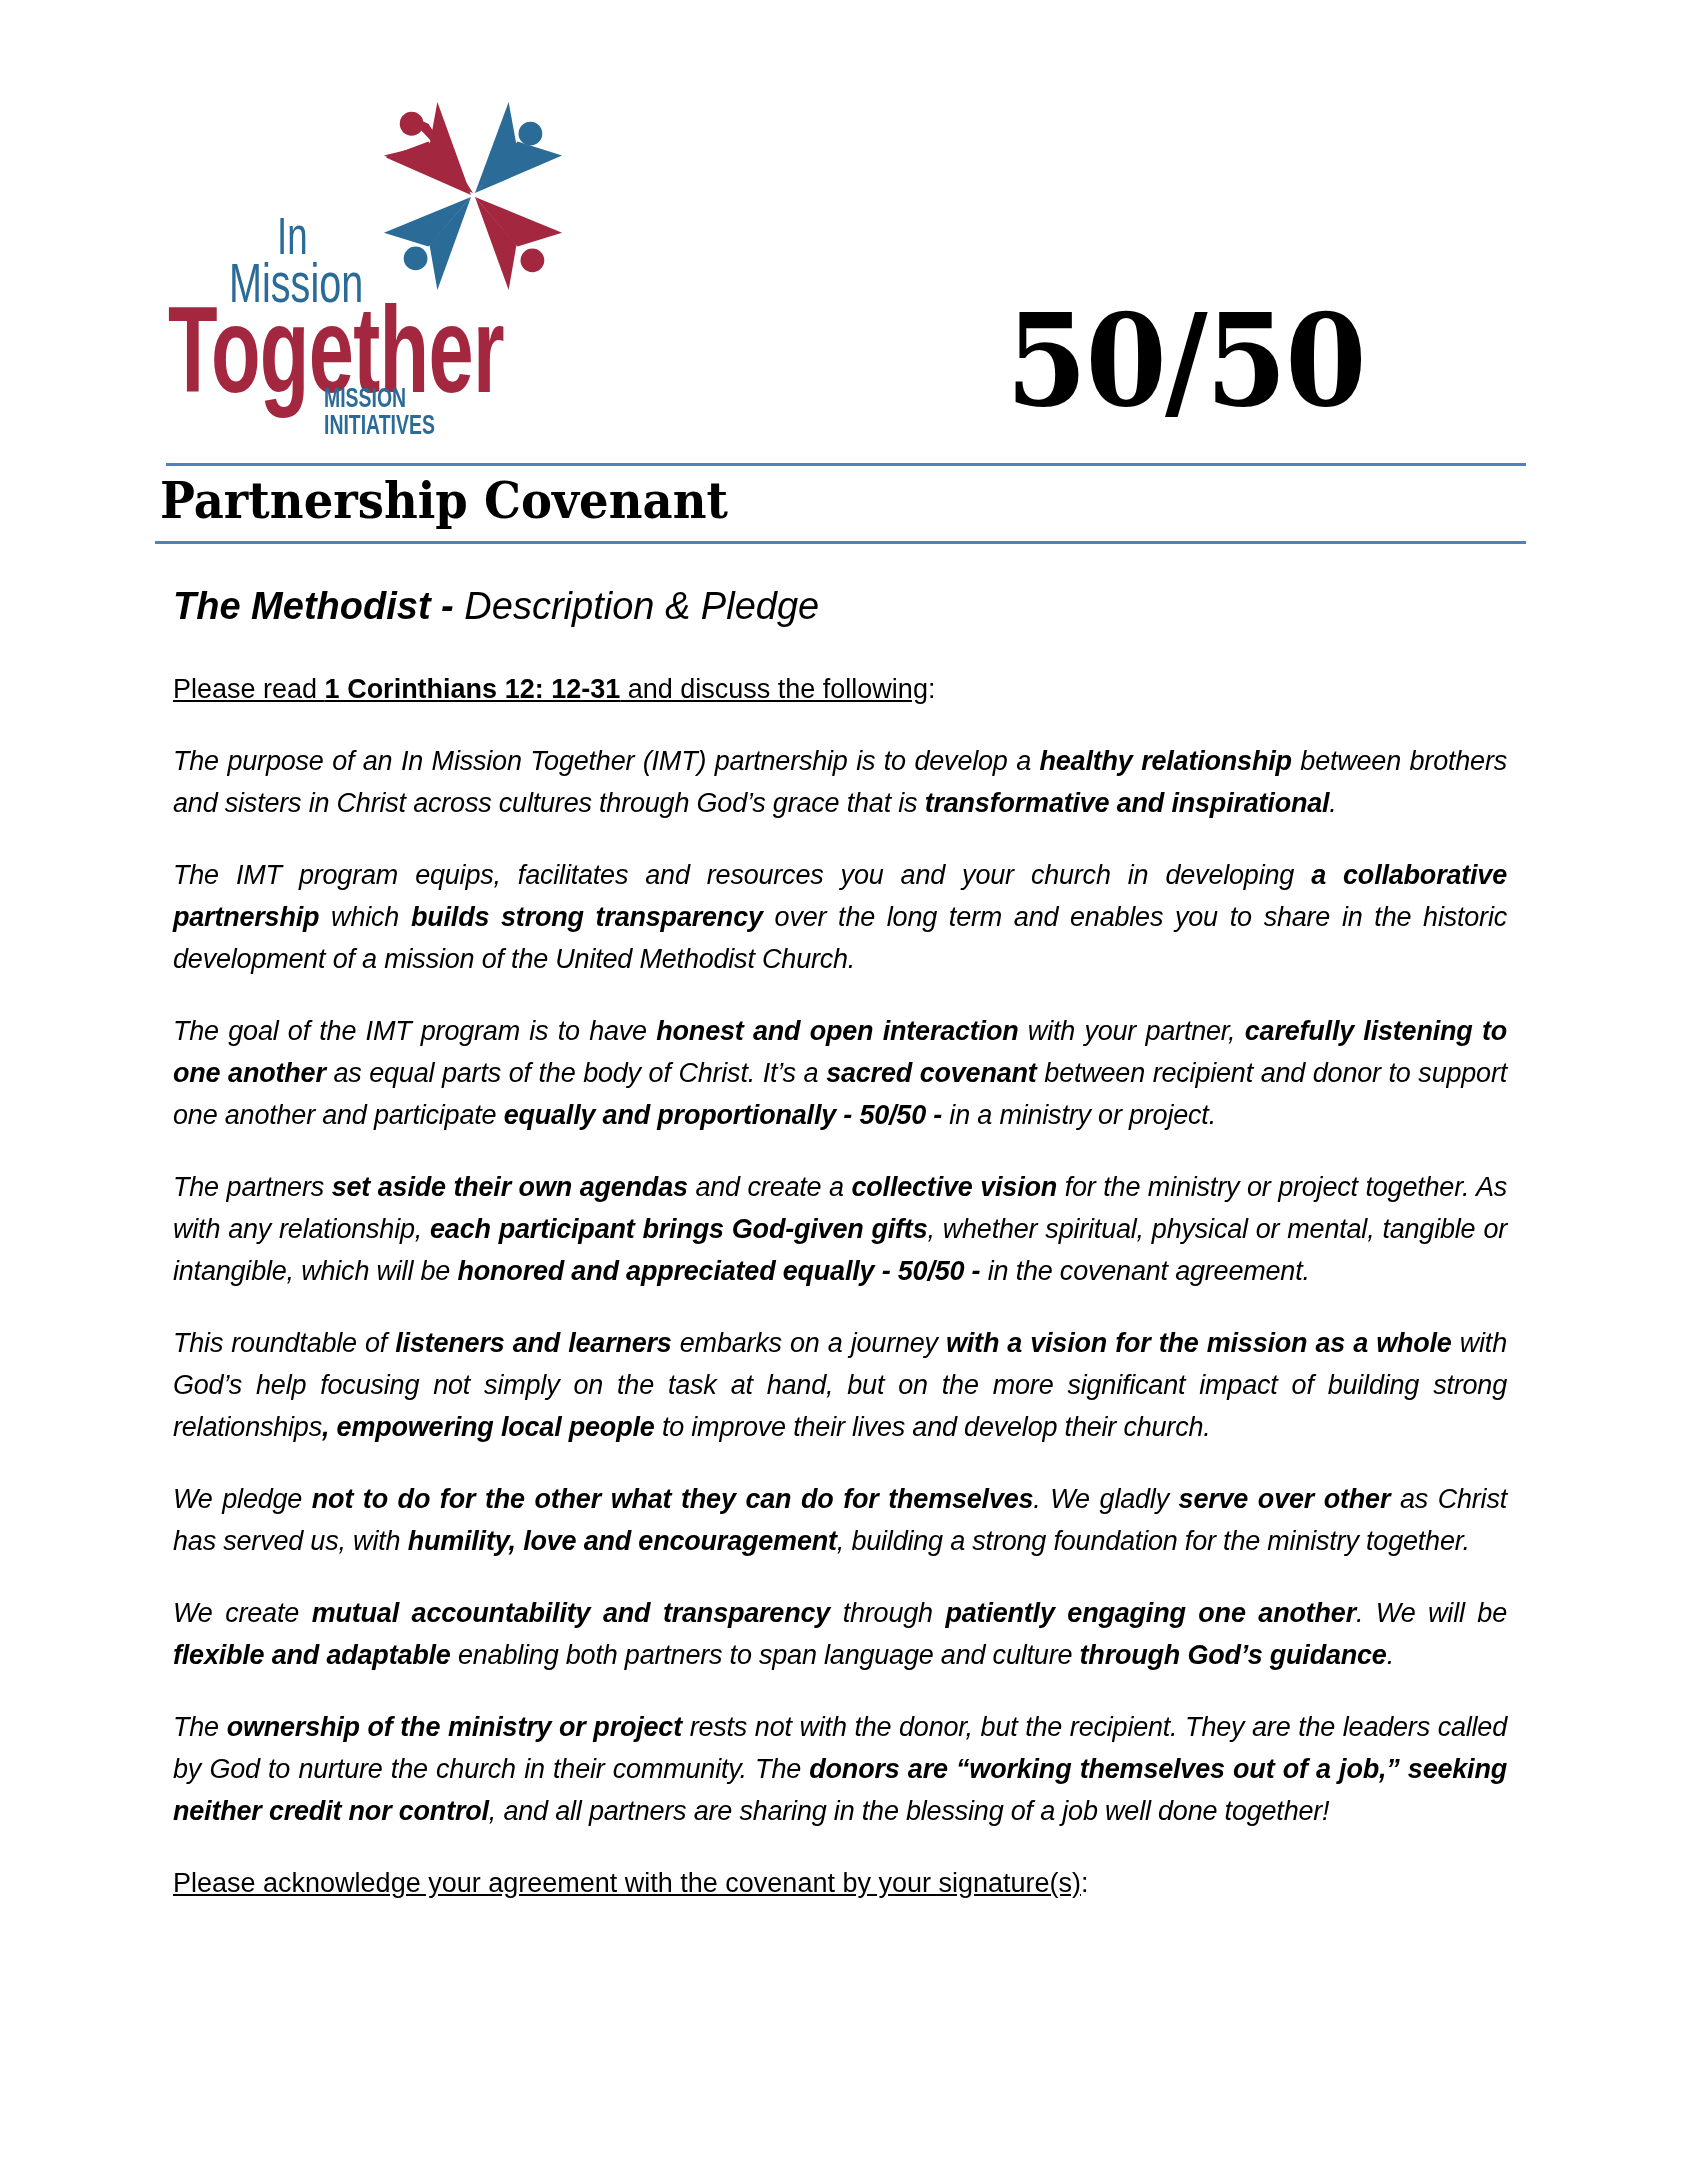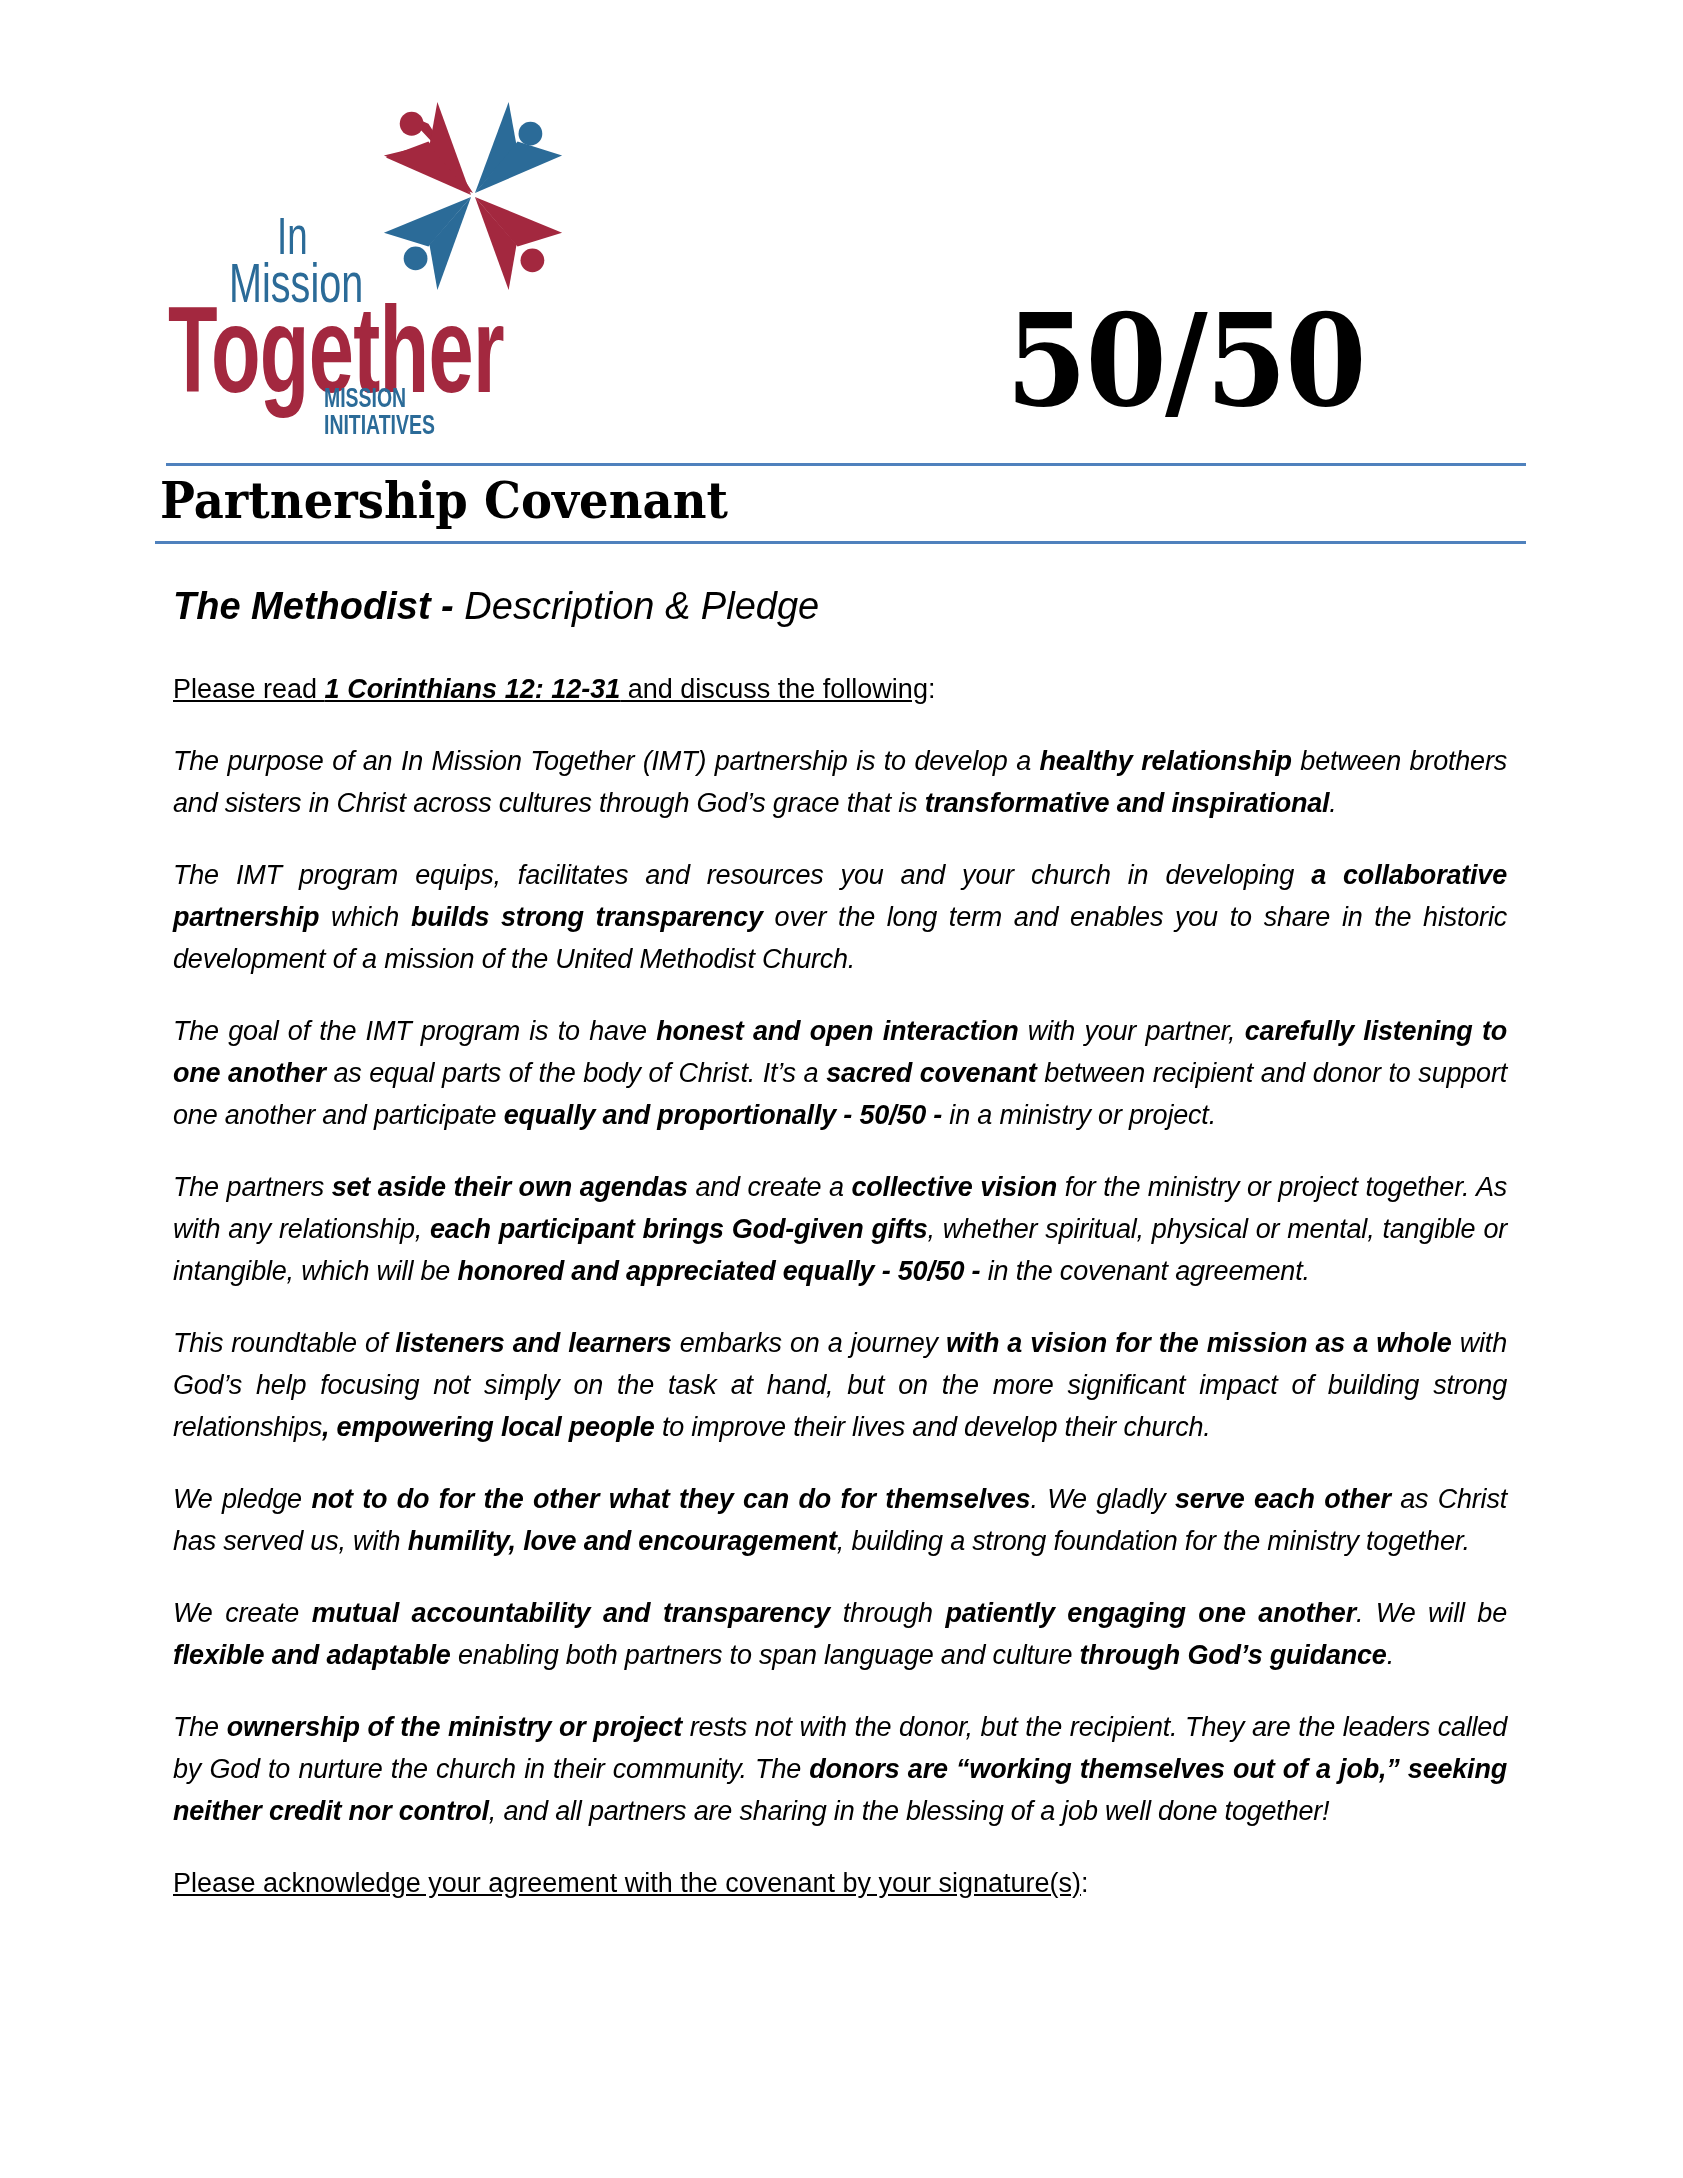--- a/index.html
+++ b/index.html
@@ -29,21 +29,21 @@
   .rule-bottom { left:155px; top:541px; width:1371px; }
   .doc-title { position:absolute; left:160px; top:471px; font-family:"DejaVu Serif", serif;
                font-weight:bold; font-size:50px; line-height:1.2; transform:scaleX(0.93); transform-origin:left top; }
 
   
   .content { position:absolute; left:173px; top:584px; width:1334px; }
   .section-heading { font-size:38px; margin:0 0 38px 0; line-height:1.2; font-style:italic; }
   .section-heading b { font-weight:bold; }
   .section-heading .sub { font-weight:normal; }
   .intro, .closing { font-size:27px; line-height:42px; margin:0 0 30px 0; text-decoration:underline; }
-  .intro b { font-style:italic; font-weight:bold; }
+  .intro b { font-weight:bold; }
   .para { font-size:27px; line-height:42px; margin:0 0 30px 0; font-style:italic; text-align:justify;
           letter-spacing:-0.2px; }
   .para b { font-weight:bold;margin-top:12px; }
 </style>
 </head>
 <body>
 
 <div class="logo">
   <svg class="logo-figures" viewBox="0 0 200 210" width="198" height="208">
 
@@ -84,21 +84,21 @@
   <p class="intro">
     <span>Please read </span><b>1 Corinthians 12: 12-31</b><span> and discuss the following</span><span style="text-decoration:none;display:inline-block">:</span>
   </p>
 
   <div id="paragraphs">
       <p class="para"><span>The purpose of an In Mission Together (IMT) partnership is to develop a </span><b>healthy relationship</b><span> between brothers and sisters in Christ across cultures through God’s grace that is </span><b>transformative and inspirational</b><span>.</span></p>
       <p class="para"><span>The IMT program equips, facilitates and resources you and your church in developing </span><b>a collaborative partnership</b><span> which </span><b>builds strong transparency</b><span> over the long term and enables you to share in the historic development of a mission of the United Methodist Church.</span></p>
       <p class="para"><span>The goal of the IMT program is to have </span><b>honest and open interaction</b><span> with your partner, </span><b>carefully listening to one another</b><span> as equal parts of the body of Christ.  It’s a </span><b>sacred covenant</b><span> between recipient and donor to support one another and participate </span><b>equally and proportionally - 50/50 -</b><span> in a ministry or project.</span></p>
       <p class="para"><span>The partners </span><b>set aside their own agendas</b><span> and create a </span><b>collective vision</b><span> for the ministry or project together. As with any relationship, </span><b>each participant brings God-given gifts</b><span>, whether spiritual, physical or mental, tangible or intangible, which will be </span><b>honored and appreciated equally - 50/50 -</b><span> in the covenant agreement.</span></p>
       <p class="para"><span>This roundtable of </span><b>listeners and learners</b><span> embarks on a journey </span><b>with a vision for the mission as a whole</b><span> with God’s help focusing not simply on the task at hand, but on the more significant impact of building strong relationships</span><b>, empowering local people</b><span> to improve their lives and develop their church.</span></p>
-      <p class="para"><span>We pledge </span><b>not to do for the other what they can do for themselves</b><span>.  We gladly </span><b>serve each other</b><span> as Christ has served us, with </span><b>humility, love and encouragement</b><span>, building a strong foundation for the ministry together.</span></p>
+      <p class="para"><span>We pledge </span><b>not to do for the other what they can do for themselves</b><span>.  We gladly </span><b>serve over other</b><span> as Christ has served us, with </span><b>humility, love and encouragement</b><span>, building a strong foundation for the ministry together.</span></p>
       <p class="para"><span>We create </span><b>mutual accountability and transparency</b><span> through </span><b>patiently engaging one another</b><span>.  We will be </span><b>flexible and adaptable</b><span> enabling both partners to span language and culture </span><b>through God’s guidance</b><span>.</span></p>
       <p class="para"><span>The </span><b>ownership of the ministry or project</b><span> rests not with the donor, but the recipient.  They are the leaders called by God to nurture the church in their community.  The </span><b>donors are “working themselves out of a job,” seeking neither credit nor control</b><span>, and all partners are sharing in the blessing of a job well done together!</span></p>
     </div>
 
   <p class="closing">
     <span>Please acknowledge your agreement with the covenant by your signature(s)</span><span style="text-decoration:none;display:inline-block">:</span>
   </p>
 </div>
 
 

